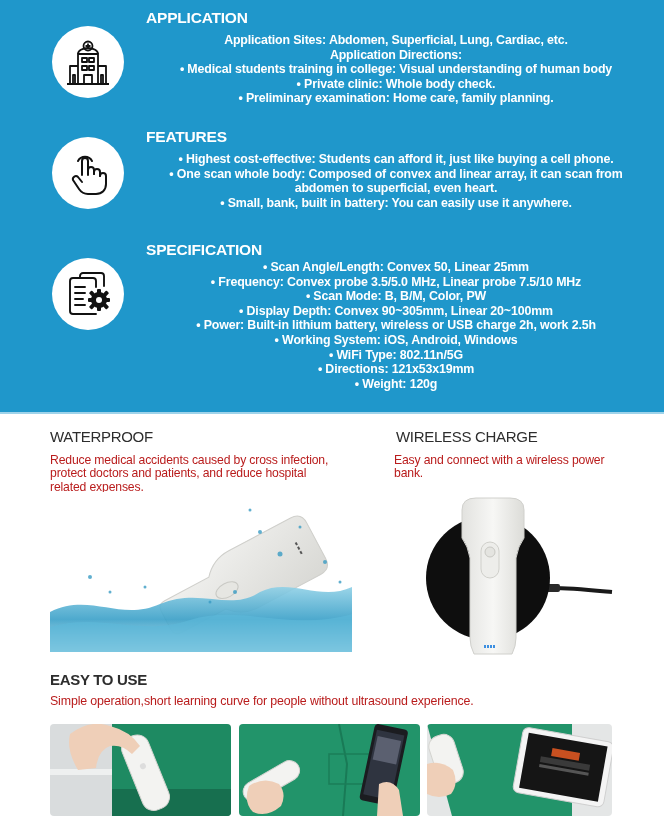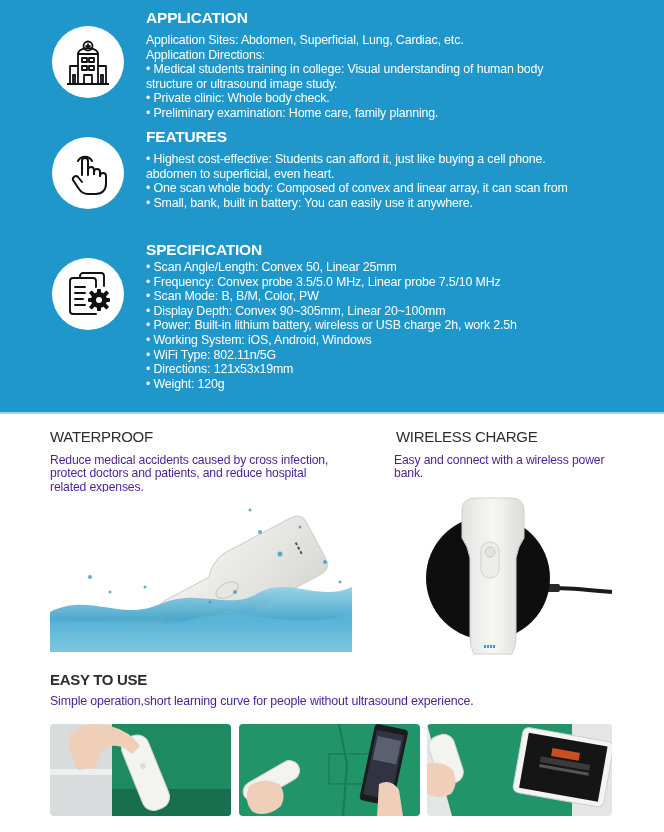--- a/index.html
+++ b/index.html
@@ -4,41 +4,41 @@
 <style>
   * { box-sizing: border-box; margin: 0; padding: 0; }
   html, body { width: 664px; height: 832px; overflow: hidden; background: #ffffff; }
   body { font-family: "Liberation Sans", sans-serif; position: relative; }
 
   .blue-panel {
     position: absolute; left: 0; top: 0; width: 664px; height: 414px;
     background: #1f97cb;
     border-bottom: 2px solid #9fd3ea;
   }
-  .section { position: absolute; left: 0; width: 664px; }
+  .section { position: absolute; left: 0; width: 664px; text-align: center; }
   .icon-circle {
     position: absolute; left: 52px; width: 72px; height: 72px; border-radius: 50%;
     background: #ffffff; display: flex; align-items: center; justify-content: center;
   }
   .icon-circle svg { width: 48px; height: 48px; }
   .sec-title {
     position: absolute; left: 146px; color: #ffffff; font-weight: bold;
     font-size: 15.5px; letter-spacing: -0.2px;
   }
   .sec-body {
     position: absolute; left: 146px; width: 500px; color: #ffffff;
     font-size: 12.4px; line-height: 14.6px; letter-spacing: -0.15px;
   }
-  .sec-body div { white-space: nowrap; }
+  .sec-body div { white-space: nowrap; font-weight: bold; }
 
   .white-title {
     position: absolute; color: #2d2d2d; font-size: 15px; letter-spacing: -0.3px; text-align: center;
   }
   .white-body {
-    position: absolute; color: #4c1d95; font-size: 12.2px; line-height: 13.3px; letter-spacing: -0.15px;
+    position: absolute; color: #b91c1c; font-size: 12.2px; line-height: 13.3px; letter-spacing: -0.15px;
   }
   .photo { position: absolute; overflow: hidden; }
   .thumb { position: absolute; top: 724px; height: 92px; border-radius: 4px; overflow: hidden; }
 </style>
 </head>
 <body>
 
 <div class="blue-panel"></div>
 
 <div class="section" style="top:0;height:125px;">
@@ -56,41 +56,40 @@
       <path d="M20 46V37h8v9"></path>
       <path d="M9 46v-9h2v9M37 46v-9h2v9"></path>
       <path d="M3 46h42"></path>
     </svg>
   </div>
   <div class="sec-title" style="top:9px;">APPLICATION</div>
   <div class="sec-body" style="top:33px;">
     <div>Application Sites: Abdomen, Superficial, Lung, Cardiac, etc.</div>
     <div>Application Directions:</div>
     <div>• Medical students training in college: Visual understanding of human body</div>
-    <div>structure or ultrasound image study.</div>
     <div>• Private clinic: Whole body check.</div>
     <div>• Preliminary examination: Home care, family planning.</div>
   </div>
 </div>
 
 <div class="section" style="top:118px;height:100px;">
   <div class="icon-circle" style="top:19px;">
     <svg viewBox="0 0 48 48" fill="none" stroke="#111" stroke-width="2" stroke-linejoin="round" stroke-linecap="round">
       <path d="M14 12a8 8 0 0 1 14 0"></path>
       <path d="M18 26V12a3 3 0 0 1 6 0v14"></path>
       <path d="M24 24v-3a3 3 0 0 1 6 0v4"></path>
       <path d="M30 25v-2a3 3 0 0 1 6 0v4"></path>
       <path d="M36 27a3 3 0 0 1 6 0v8c0 6-4 10-10 10H24c-4 0-7-2-9-5l-6-9a3 3 0 0 1 5-3l4 5"></path>
     </svg>
   </div>
   <div class="sec-title" style="top:10px;">FEATURES</div>
   <div class="sec-body" style="top:34px;">
     <div>• Highest cost-effective: Students can afford it, just like buying a cell phone.</div>
+    <div>• One scan whole body: Composed of convex and linear array, it can scan from</div>
     <div>abdomen to superficial, even heart.</div>
-    <div>• One scan whole body: Composed of convex and linear array, it can scan from</div>
     <div>• Small, bank, built in battery: You can easily use it anywhere.</div>
   </div>
 </div>
 
 <div class="section" style="top:225px;height:188px;">
   <div class="icon-circle" style="top:33px;">
     <svg viewBox="0 0 48 48" fill="none" stroke="#111" stroke-width="1.9" stroke-linejoin="round" stroke-linecap="round">
       <path d="M16 8V6a3 3 0 0 1 3-3h18a3 3 0 0 1 3 3v10"></path>
       <path d="M32 44H9a3 3 0 0 1-3-3V11a3 3 0 0 1 3-3h20a3 3 0 0 1 3 3v6"></path>
       <path d="M11 17h10M11 23h10M11 29h8M11 35h10"></path>

